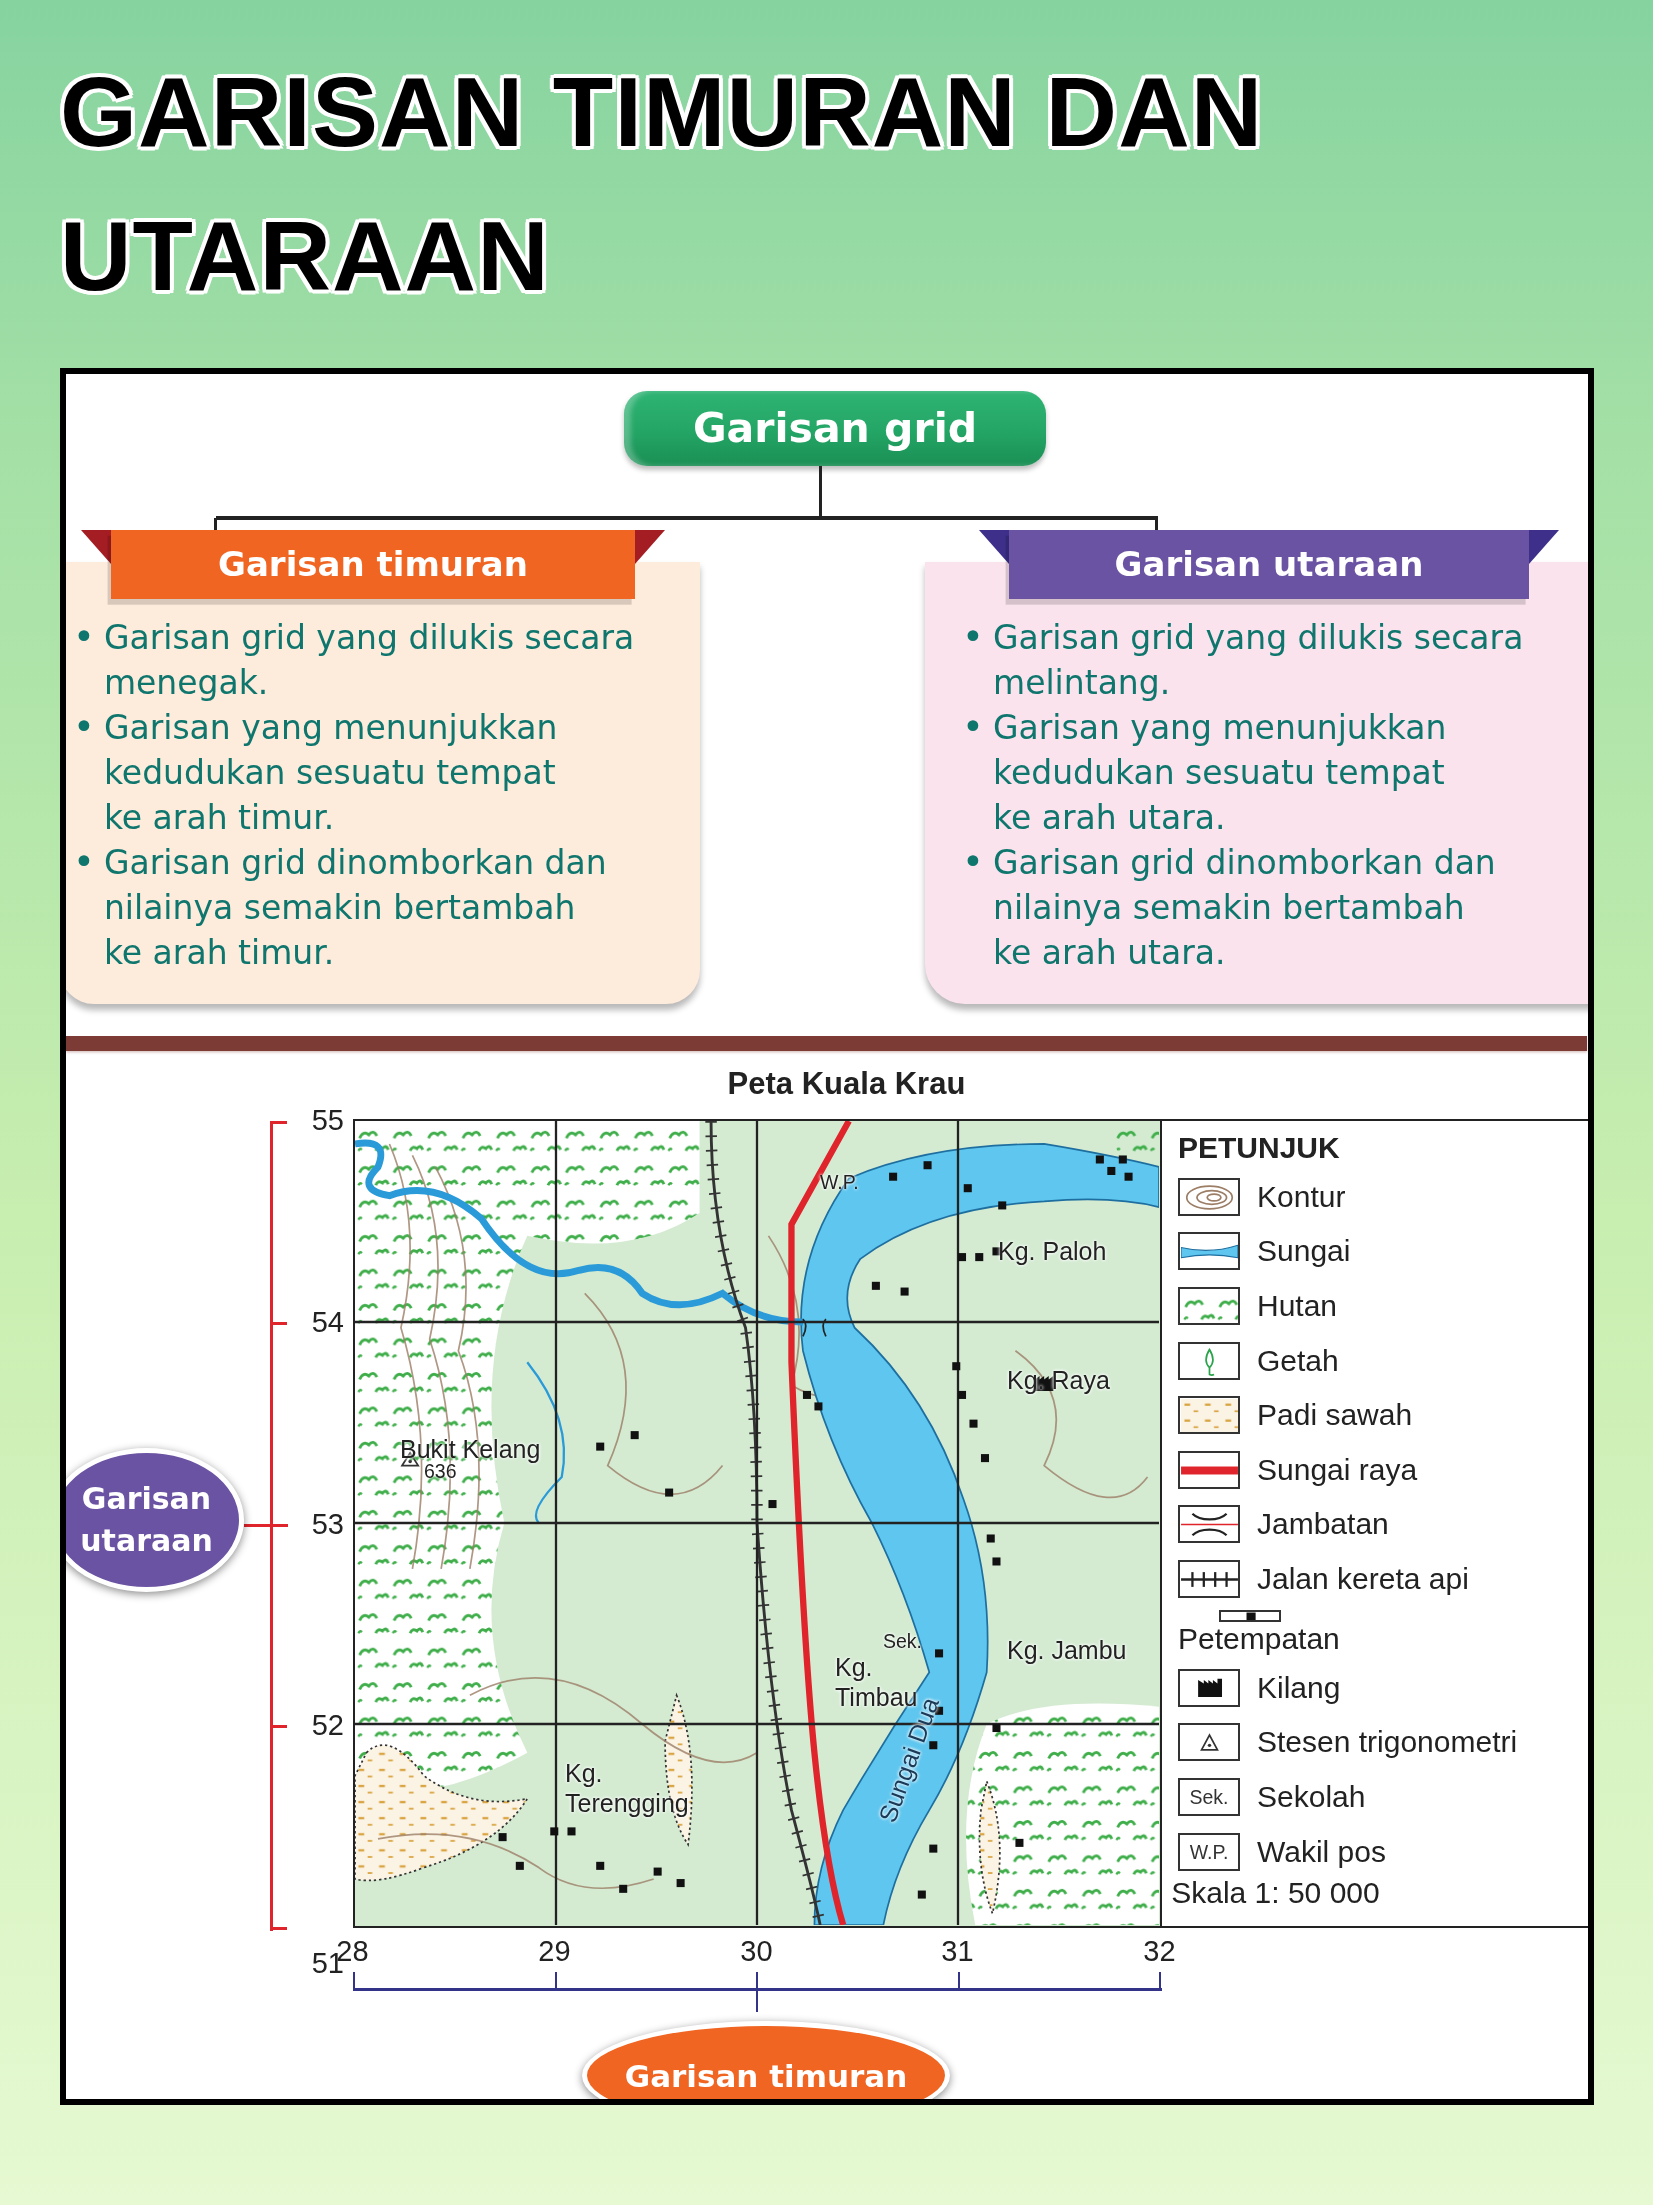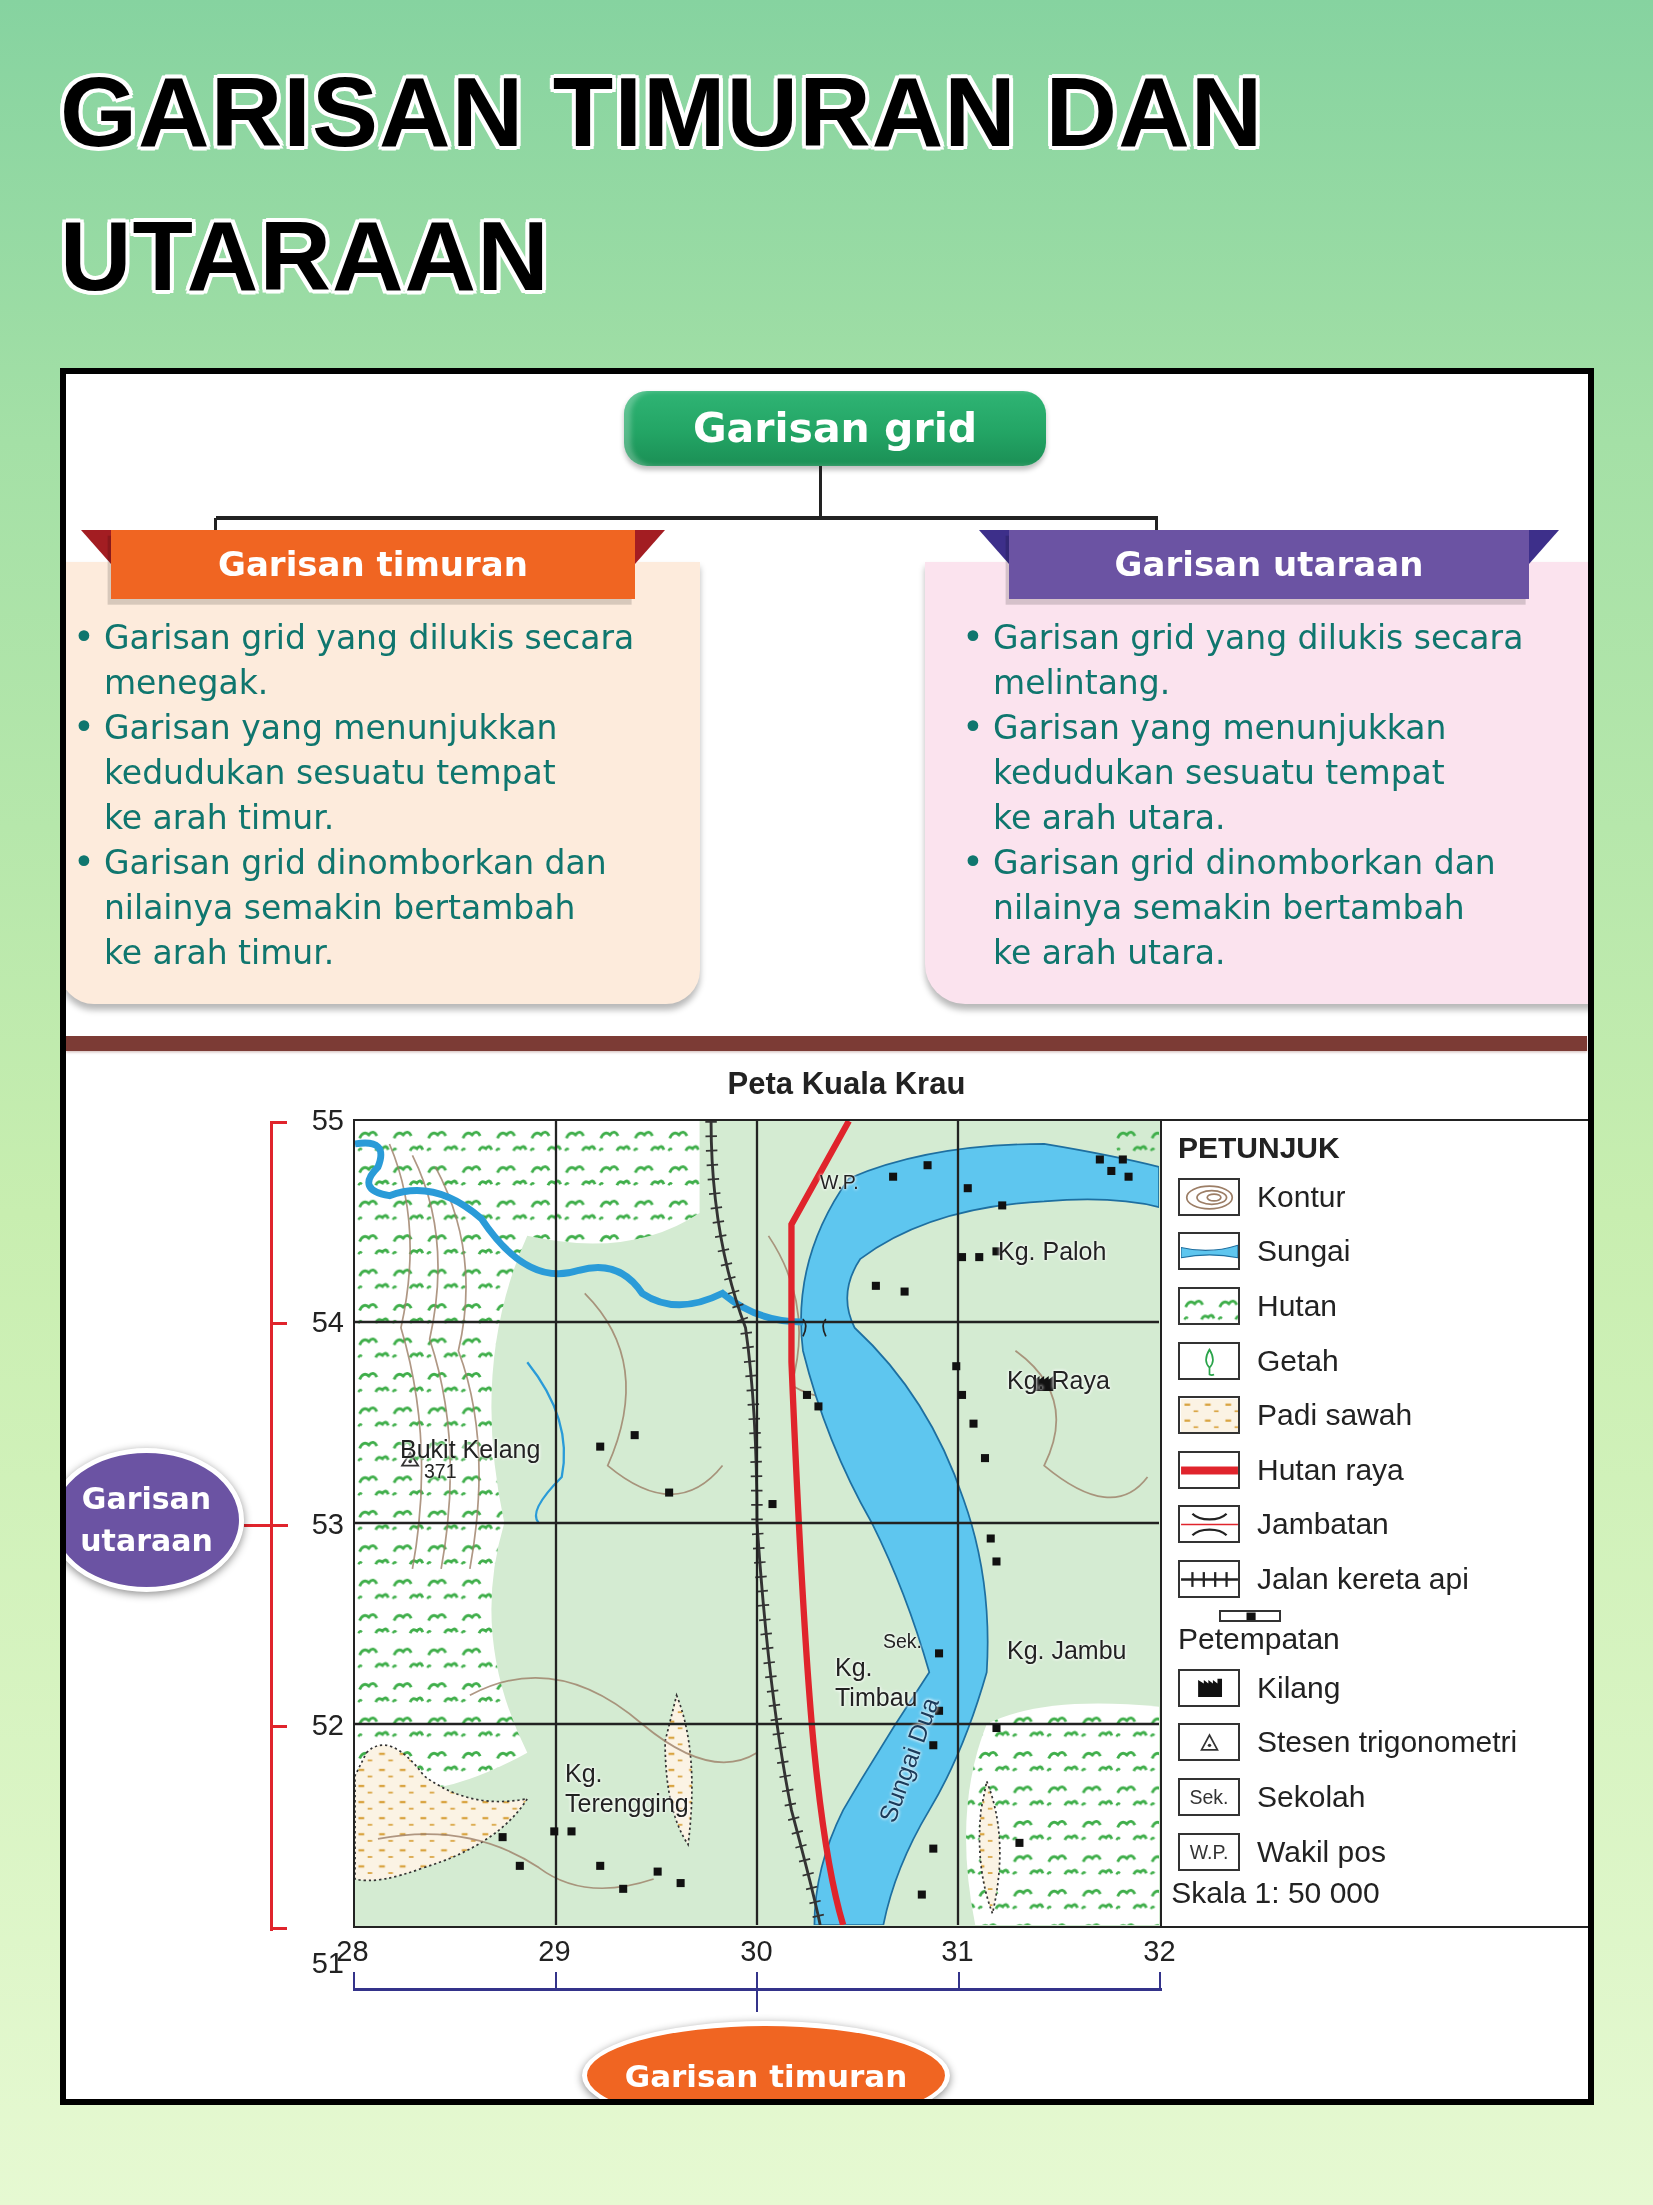--- a/index.html
+++ b/index.html
@@ -261,21 +261,21 @@
 
       <path d="M1180 470 h36 v-26 l-8 6 v-6 l-8 6 v-6 l-8 6 v-6 l-8 6 z" fill="#111"></path>
 
       <path d="M82 600 l14 -22 l14 22 z" fill="none" stroke="#333" stroke-width="3"></path>
       <circle cx="96" cy="593" r="3" fill="#333"></circle>
 
       <path d="M780 345 q10 10 0 30 M820 345 q-10 10 0 30" stroke="#222" stroke-width="3" fill="none"></path>
     </svg>
 
     <div class="abs place" style="left:45px;top:313px;">Bukit Kelang</div>
-    <div class="abs place small" style="left:69px;top:335px;">371</div>
+    <div class="abs place small" style="left:69px;top:335px;">636</div>
     <div class="abs place small" style="left:465px;top:46px;">W.P.</div>
     <div class="abs place" style="left:643px;top:115px;">Kg. Paloh</div>
     <div class="abs place" style="left:652px;top:244px;">Kg. Raya</div>
     <div class="abs place small" style="left:528px;top:505px;">Sek.</div>
     <div class="abs place" style="left:480px;top:531px;">Kg.
 Timbau</div>
     <div class="abs place" style="left:652px;top:514px;">Kg. Jambu</div>
     <div class="abs place" style="left:210px;top:637px;">Kg.
 Terengging</div>
     <div class="abs place" style="left:517px;top:695px;transform:rotate(-70deg);transform-origin:left top;color:#1a3a5a;">Sungai Dua</div>
@@ -325,21 +325,21 @@
           </svg>
         </div>
       <span class="legend-label">Padi sawah</span>
     </div>
     <div class="legend-row" style="top:326px;">
       <div class="legend-sym">
           <svg width="57" height="33" viewBox="0 0 100 58">
             <rect x="0" y="22" width="100" height="14" fill="#e0242c"></rect>
           </svg>
         </div>
-      <span class="legend-label">Hutan raya</span>
+      <span class="legend-label">Sungai raya</span>
     </div>
     <div class="legend-row" style="top:380px;">
       <div class="legend-sym">
           <svg width="57" height="33" viewBox="0 0 100 58">
             <line x1="0" y1="29" x2="100" y2="29" stroke="#e0242c" stroke-width="3"></line>
             <path d="M20 10 Q30 20 50 20 Q70 20 80 10 M20 48 Q30 38 50 38 Q70 38 80 48" fill="none" stroke="#222" stroke-width="4"></path>
           </svg>
         </div>
       <span class="legend-label">Jambatan</span>
     </div>

